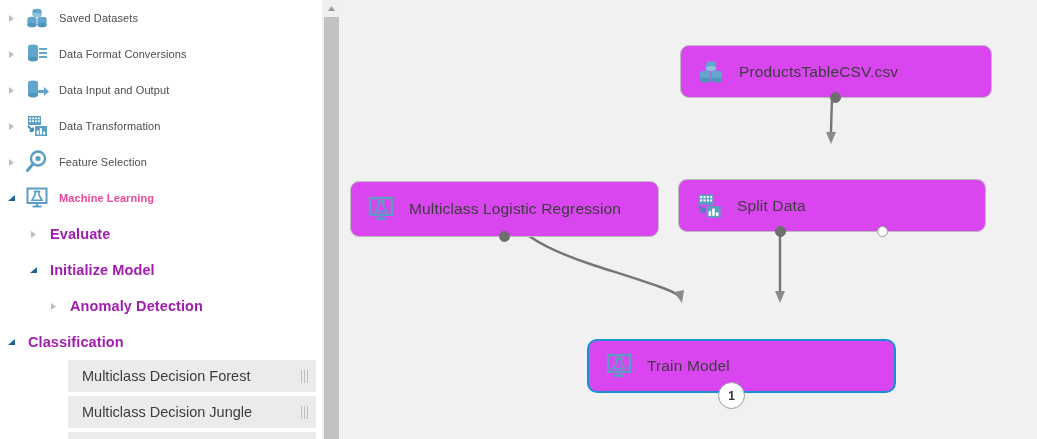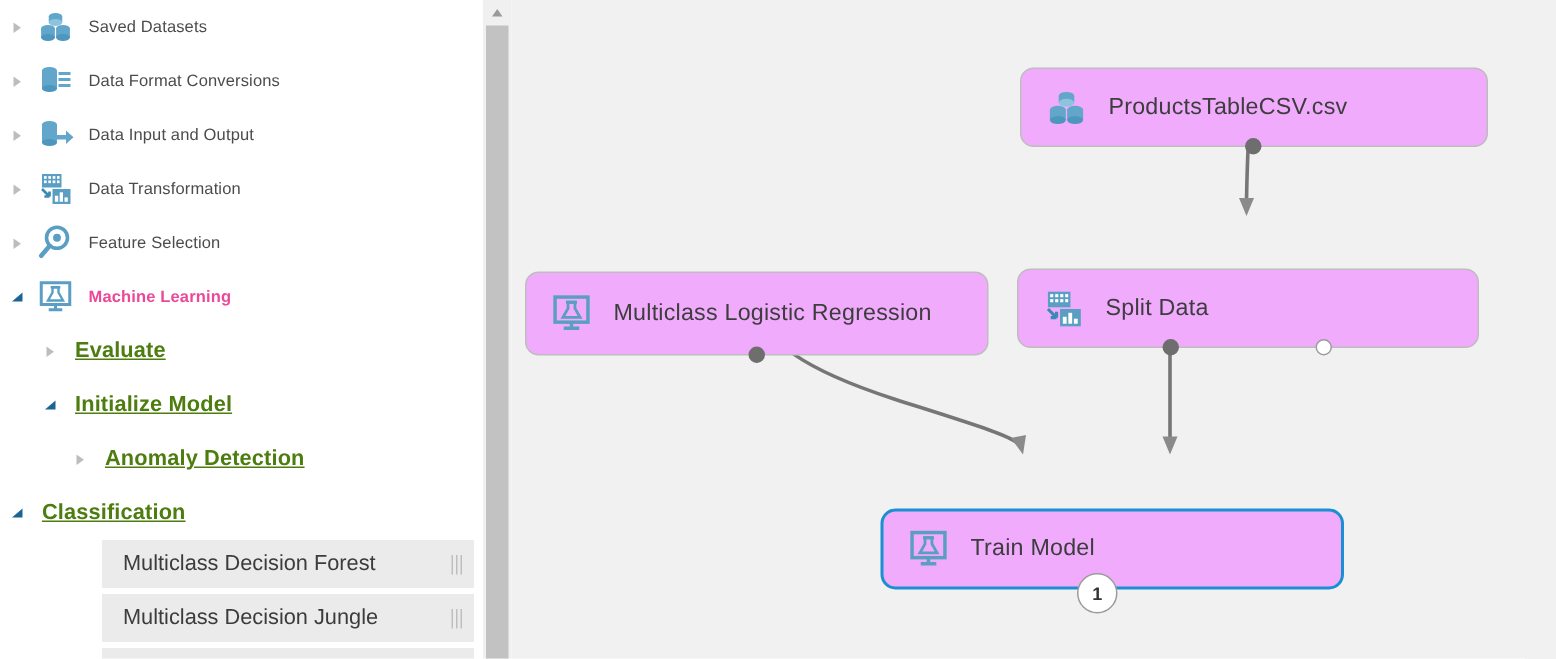--- a/index.html
+++ b/index.html
@@ -65,24 +65,23 @@
     font-size: 11px;
     color: #4c4c4c;
     letter-spacing: 0.1px;
   }
   .cat-label.ml {
     color: #ec4899;
     font-weight: bold;
   }
   .sub-label {
     font-size: 14.5px;
-    color: #4d7c0f;
+    color: #a21caf;
     font-weight: bold;
     letter-spacing: 0.1px;
-    text-decoration: underline;
   }
   .module-row {
     position: relative;
     display: flex;
     align-items: center;
     justify-content: space-between;
     height: 32px;
     background: #ebebeb;
     margin: 0 0 4px 68px;
     width: 248px;
@@ -146,21 +145,21 @@
     position: absolute;
     left: 0; top: 0;
     width: 696px;
     height: 439px;
     pointer-events: none;
   }
 
   .node {
     position: absolute;
     box-sizing: border-box;
-    background: #f0abfc;
+    background: #d946ef;
     border: 1px solid #bdbdbd;
     border-radius: 9px;
     display: flex;
     align-items: center;
     padding-left: 14px;
   }
   .node.selected {
     border: 2px solid #1a8fd1;
     border-radius: 10px;
   }

